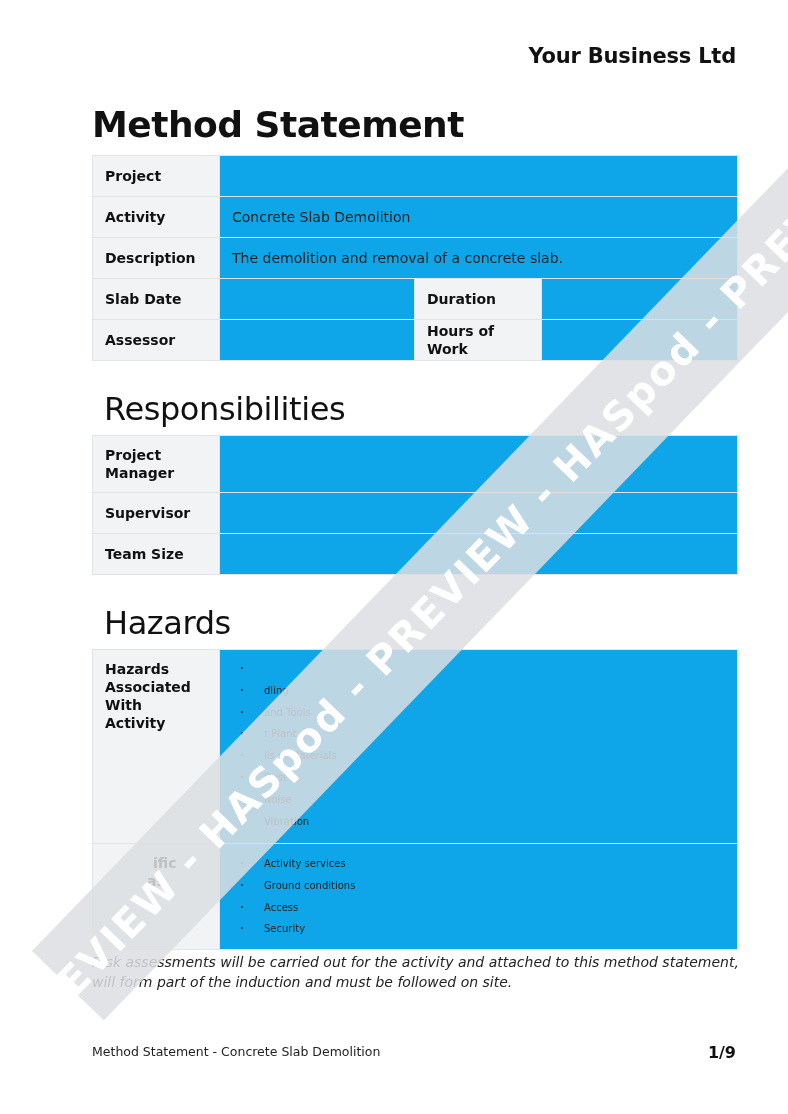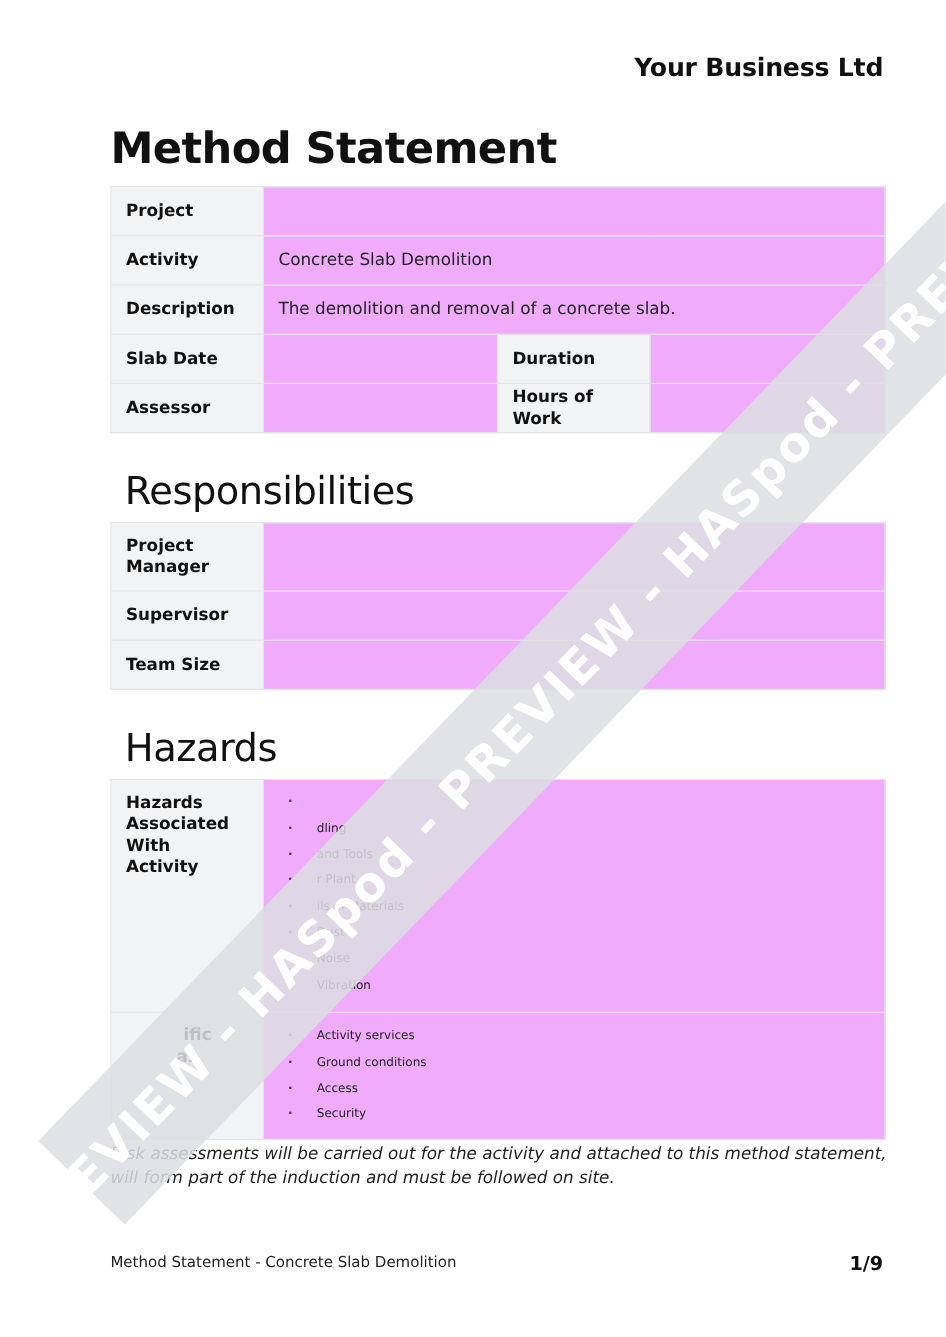--- a/index.html
+++ b/index.html
@@ -5,21 +5,21 @@
   * { box-sizing: border-box; margin: 0; padding: 0; }
   html, body { width: 788px; height: 1114px; background: #ffffff; overflow: hidden; }
   body { position: relative; font-family: "DejaVu Sans", "Liberation Sans", sans-serif; color: #111; }
   .page { position: absolute; left: 0; top: 0; width: 788px; height: 1114px; margin-left: 20px; }
   .biz { position: absolute; right: 72px; top: 44px; font-size: 21px; font-weight: bold; letter-spacing: -0.2px; }
   h1.title { position: absolute; left: 72px; top: 104px; font-size: 36px; font-weight: bold; letter-spacing: -0.5px; }
   h2.section { position: absolute; left: 84px; font-size: 32px; font-weight: normal; letter-spacing: -0.4px; }
   table.grid { position: absolute; left: 72px; width: 645px; border-collapse: collapse; table-layout: fixed; }
   table.grid td { border: 1.5px solid #e3e4e8; vertical-align: middle; padding: 0 12px; font-size: 14px; }
   td.lbl { background: #f2f3f5; font-weight: bold; font-size: 12.5px; line-height: 18px; }
-  td.val { background: #f0abfc; font-size: 14px; color: #222; }
+  td.val { background: #0ea5e9; font-size: 14px; color: #222; }
   .list { list-style: none; padding: 0; }
   .list li { font-size: 10px; line-height: 21.8px; color: #222; }
   .list li::before { content: "·"; display: inline-block; width: 24px; font-weight: bold; color: #333; padding-left: 8px; }
   .note { position: absolute; left: 72px; top: 952px; width: 650px; font-size: 14px; font-style: italic; line-height: 20px; color: #222; }
   .footer-left { position: absolute; left: 72px; top: 1044px; font-size: 12.5px; color: #222; }
   .footer-right { position: absolute; right: 72px; top: 1043px; font-size: 16px; font-weight: bold; }
   .watermark { position: absolute; left: -120px; top: 540px; width: 1100px; height: 100px;
     background: rgba(220,222,226,0.85); transform: rotate(-46deg); transform-origin: center;
     display: flex; align-items: center; justify-content: center;
     color: #ffffff; font-weight: bold; font-size: 40px; letter-spacing: 2px; white-space: nowrap; pointer-events: none; }

